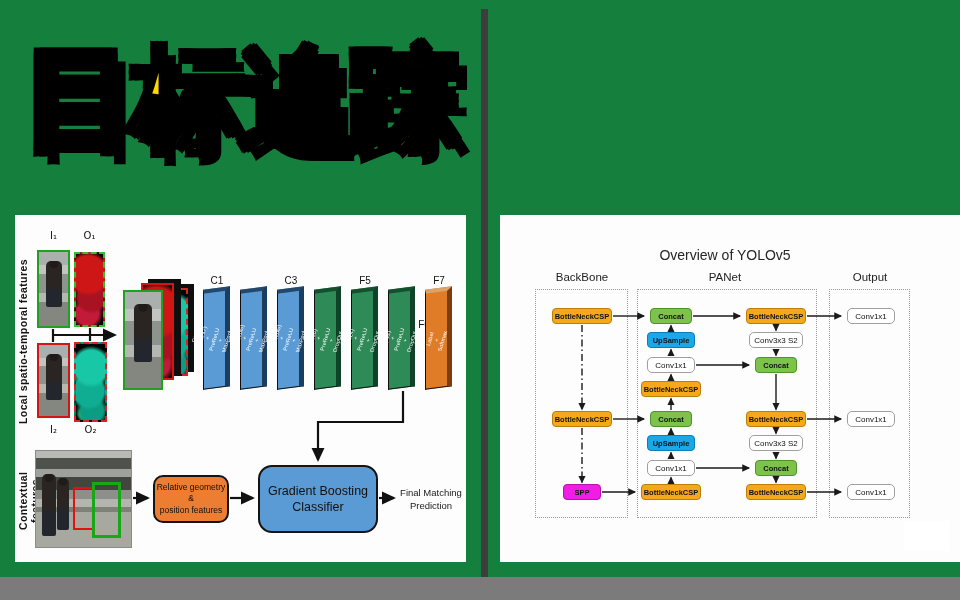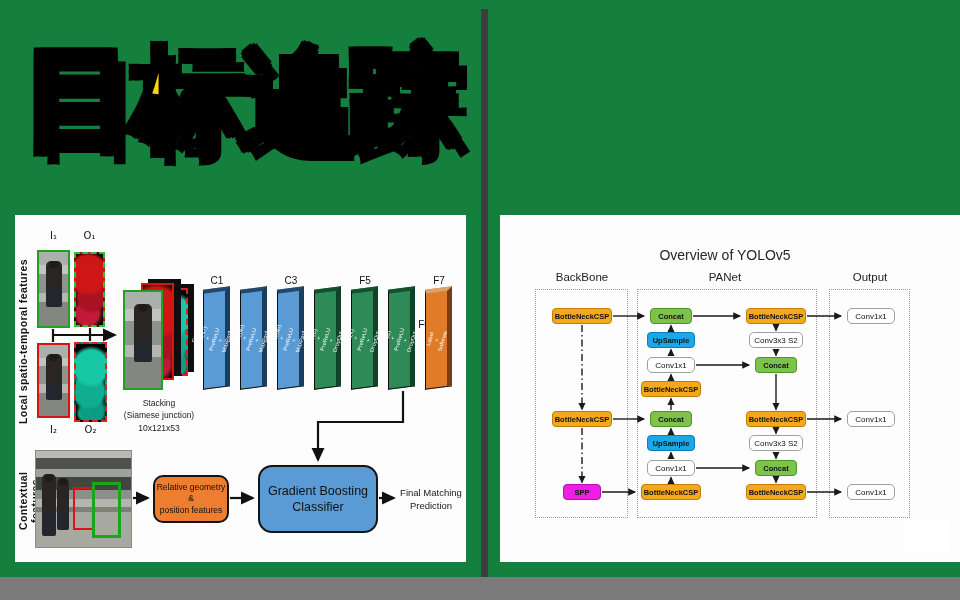--- a/index.html
+++ b/index.html
@@ -100,23 +100,20 @@
       </div>
     <div class="io-img hm-teal" style="left:59px;top:127px;width:33px;height:80px;border:2px dashed #d92222;"></div>
     <div class="io-label" style="left:22px;top:209px;width:33px;">I₂</div>
     <div class="io-label" style="left:59px;top:209px;width:33px;">O₂</div>
 
     <div class="stack-frame hm-teal" style="left:142px;top:73px;width:31px;height:88px;border:2px dashed #d92222;box-shadow:6px -4px 0 #0e0e0e;"></div>
     <div class="stack-frame hm-red" style="left:126px;top:68px;width:33px;height:97px;border:2.5px solid #d51414;box-shadow:7px -4px 0 #0e0e0e;"></div>
     <div class="stack-frame photo" style="left:108px;top:75px;width:40px;height:100px;border:2.5px solid #21a121;">
         <div class="figure" style="width:18px;height:58px;"></div>
       </div>
-    <div class="stacking-text pre">Stacking
-(Siamese junction)
-10x121x53</div>
 
     <div class="slab-label" style="left:186px;">C1</div>
     <div class="slab blue" style="left:188px;">
         <div class="slab-inner">
           <span class="slab-body pre">Conv
 (96x7x7)
 +
 PreReLU
 +
 MaxPool

